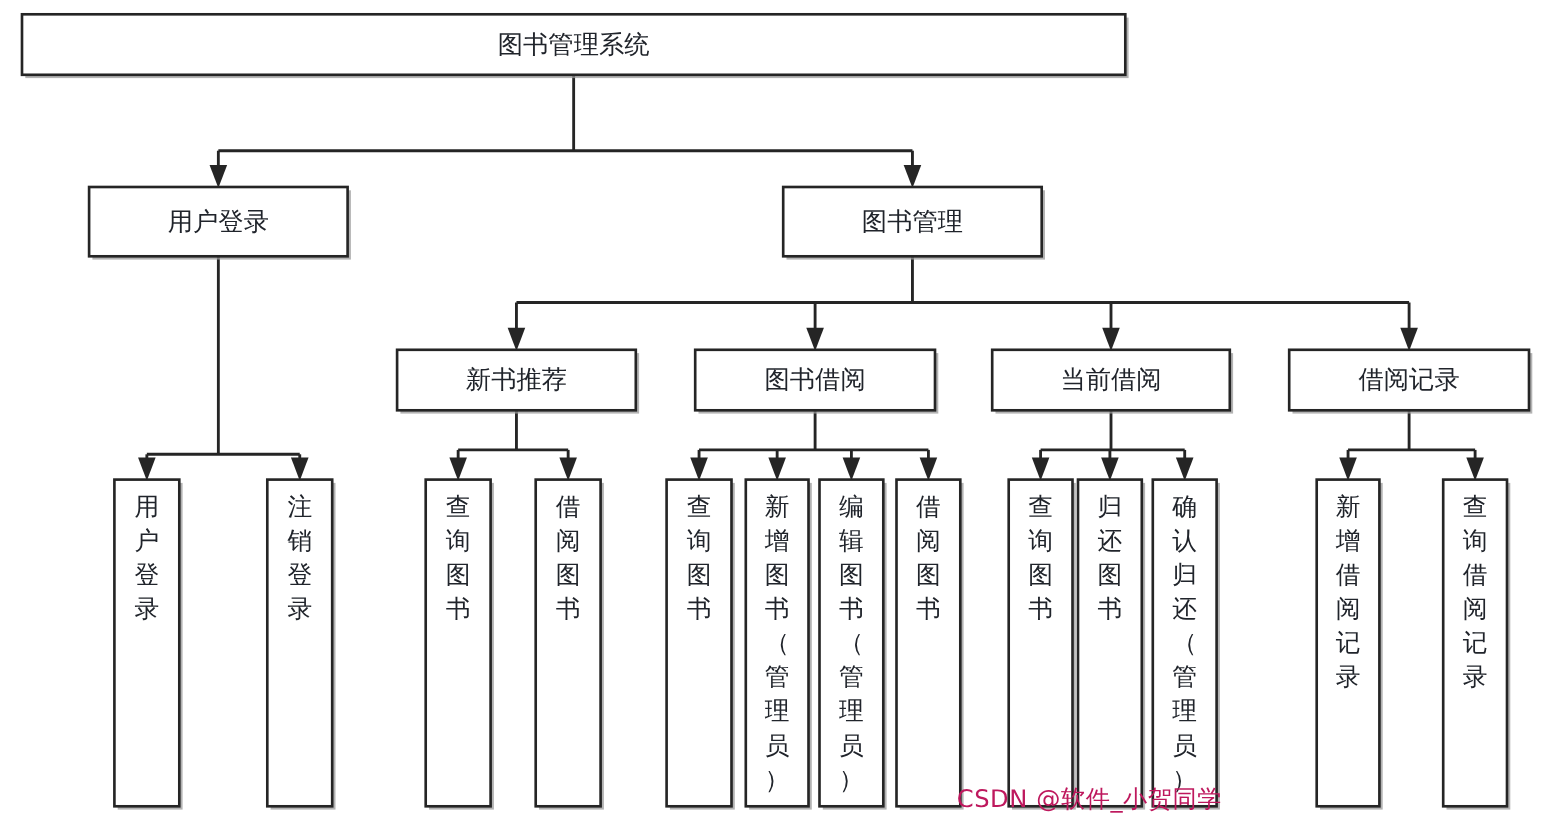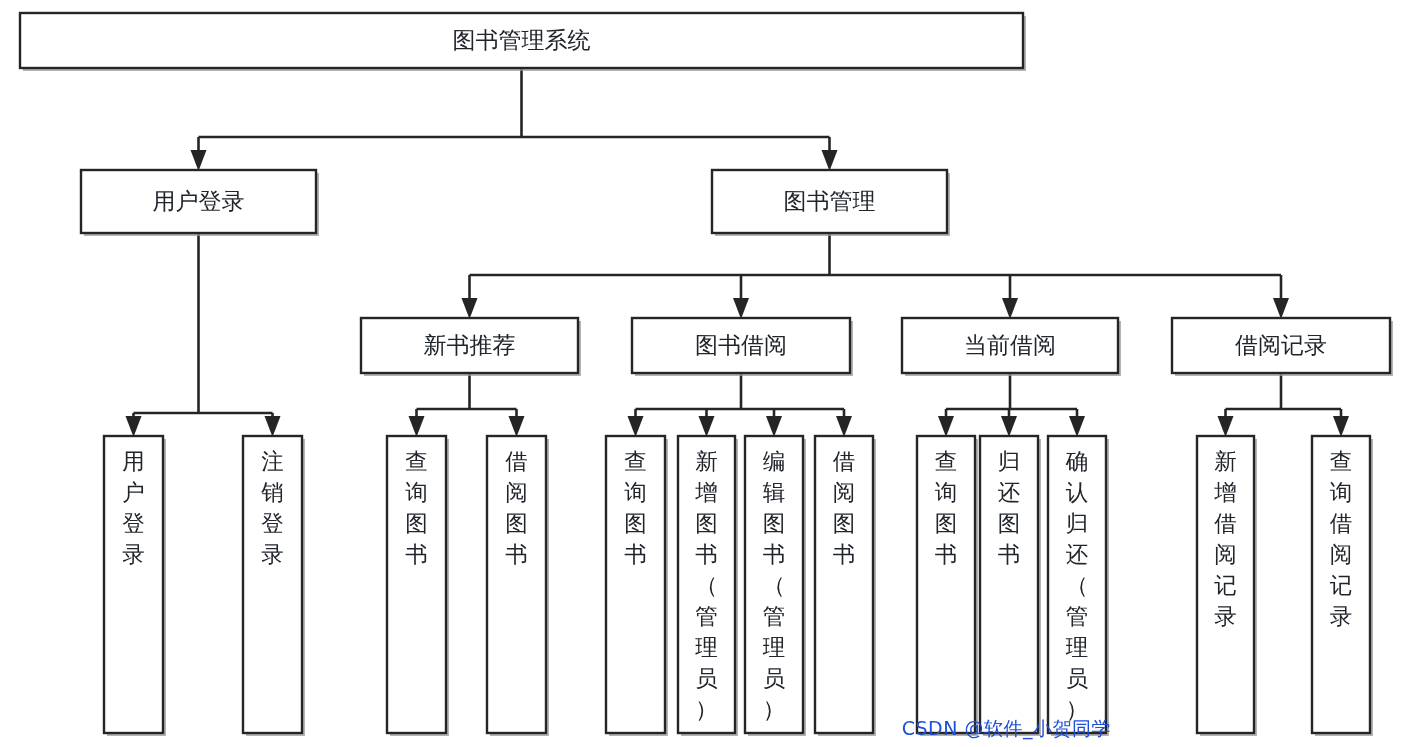--- a/index.html
+++ b/index.html
@@ -46,22 +46,22 @@
     text-anchor: middle;
     dominant-baseline: middle;
   }
   text.node-label.h {
     font-size: 23px;
   }
   .watermark {
     position: absolute;
     right: 10px;
     bottom: 5px;
-    font-size: 19px;
-    color: #1d4ed8;
+    font-size: 22px;
+    color: #be185d;
     font-family: "DejaVu Sans", "Liberation Sans", sans-serif;
     letter-spacing: 0.5px;
     white-space: nowrap;
     pointer-events: none;
   }
 </style>
 </head>
 <body>
 
 <div id="diagram-root">

